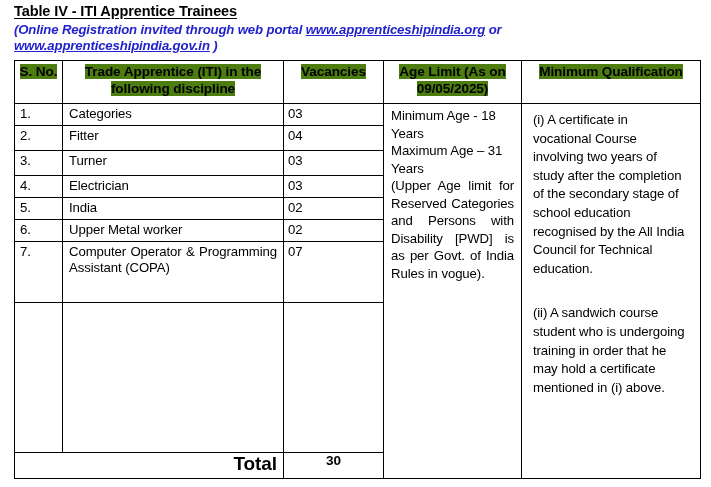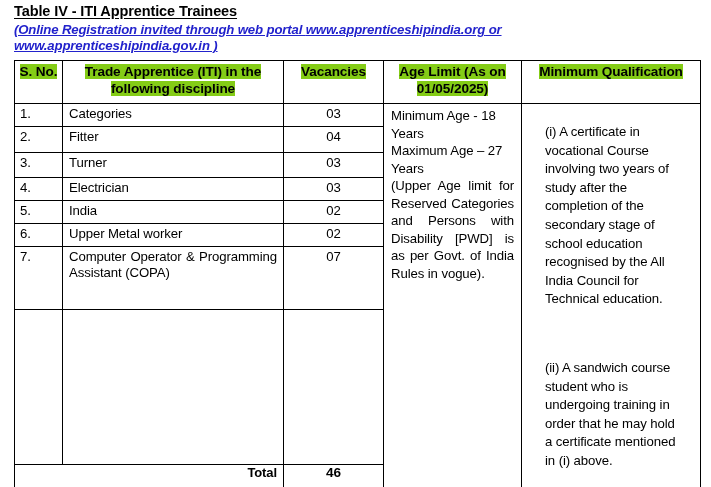--- a/index.html
+++ b/index.html
@@ -37,21 +37,20 @@
   }
   .subtitle {
     font-size: 13.2px;
     font-weight: bold;
     font-style: italic;
     color: #2222cc;
     line-height: 16px;
     margin: 2px 0 0 0;
     width: 640px;
     letter-spacing: -0.15px;
-    text-decoration: underline;
   }
   .subtitle a,
   .subtitle .link {
     color: #2222cc;
     text-decoration: underline;
     text-underline-offset: 1px;
     font-weight: bold;
     font-style: italic;
   }
 
@@ -83,21 +82,21 @@
   .c-qual  { width: 179px; }
 
   
   thead th {
     text-align: center;
     height: 42px;
     vertical-align: middle;
   }
   .hdr-hl {
     display: inline;
-    background: #84cc16;
+    background: #4d7c0f;
     font-weight: bold;
     font-size: 13.6px;
     line-height: 17px;
     box-decoration-break: clone;
     -webkit-box-decoration-break: clone;
   }
   .hdr-inner {
     padding: 2px 4px;
     text-align: center;
     line-height: 17px;
@@ -111,58 +110,57 @@
   }
   .cell-trade {
     padding: 2px 6px 2px 6px;
     text-align: justify;
     text-align-last: left;
     line-height: 16px;
     hyphens: none;
   }
   .cell-vac {
     padding: 2px 4px;
-    text-align: center;
     line-height: 16px;
   }
   .cell-age {
     padding: 3px 7px 4px 7px;
     line-height: 17.5px;
     text-align: left;
   }
   .cell-age .just {
     text-align: justify;
     text-align-last: left;
   }
   .cell-qual {
     padding: 3px 7px 4px 7px;
     line-height: 18.6px;
     text-align: left;
   }
   .cell-qual p {
-    margin: 16px;
+    margin: 4px;
   }
   .cell-qual .gap {
     height: 18px;
   }
 
   .row-tall td { height: 24px; }
   .row-norm td { height: 21px; }
   .row-copa td { height: 60px; }
   .row-blank td { height: 149px; }
 
   .total-row td {
     height: 25px;
     vertical-align: middle;
   }
   .total-label {
     text-align: right;
     padding-right: 6px;
     font-weight: bold;
-    font-size: 13px;
+    font-size: 19px;
   }
   .total-value {
     text-align: center;
     font-weight: bold;
     font-size: 13.6px;
   }
 </style>
 </head>
 <body>
 
@@ -188,21 +186,21 @@
           <th>
             <div class="hdr-inner"><span class="hdr-hl">S. No.</span></div>
           </th>
           <th>
             <div class="hdr-inner"><span class="hdr-hl">Trade Apprentice (ITI) in the following discipline</span></div>
           </th>
           <th>
             <div class="hdr-inner"><span class="hdr-hl">Vacancies</span></div>
           </th>
           <th>
-            <div class="hdr-inner"><span class="hdr-hl">Age Limit (As on 01/05/2025)</span></div>
+            <div class="hdr-inner"><span class="hdr-hl">Age Limit (As on 09/05/2025)</span></div>
           </th>
           <th>
             <div class="hdr-inner"><span class="hdr-hl">Minimum Qualification</span></div>
           </th>
         </tr>
       </thead>
 
       <tbody>
         <tr class="row-norm">
           <td>
@@ -210,21 +208,21 @@
             </td>
           <td>
               <div class="cell-trade">Categories</div>
             </td>
           <td>
               <div class="cell-vac">03</div>
             </td>
           <td rowspan="9">
             <div class="cell-age">
               <div>Minimum Age - 18 Years</div>
-              <div>Maximum Age – 27 Years</div>
+              <div>Maximum Age – 31 Years</div>
               <div class="just">(Upper Age limit for Reserved Categories and Persons with Disability [PWD] is as per Govt. of India Rules in vogue).</div>
             </div>
           </td>
           <td rowspan="9">
             <div class="cell-qual">
               <p>(i) A certificate in vocational Course involving two years of study after the completion of the secondary stage of school education recognised by the All India Council for Technical education.</p>
               <div class="gap"></div>
               <p>(ii) A sandwich course student who is undergoing training in order that he may hold a certificate mentioned in (i) above.</p>
             </div>
           </td>
@@ -306,20 +304,20 @@
           <td></td>
           <td></td>
           <td></td>
         </tr>
 
         <tr class="total-row">
           <td colspan="2">
             <div class="total-label">Total</div>
           </td>
           <td>
-            <div class="total-value">46</div>
+            <div class="total-value">30</div>
           </td>
         </tr>
       </tbody>
     </table>
   </div>
 
 </div>
 
 </body></html>

